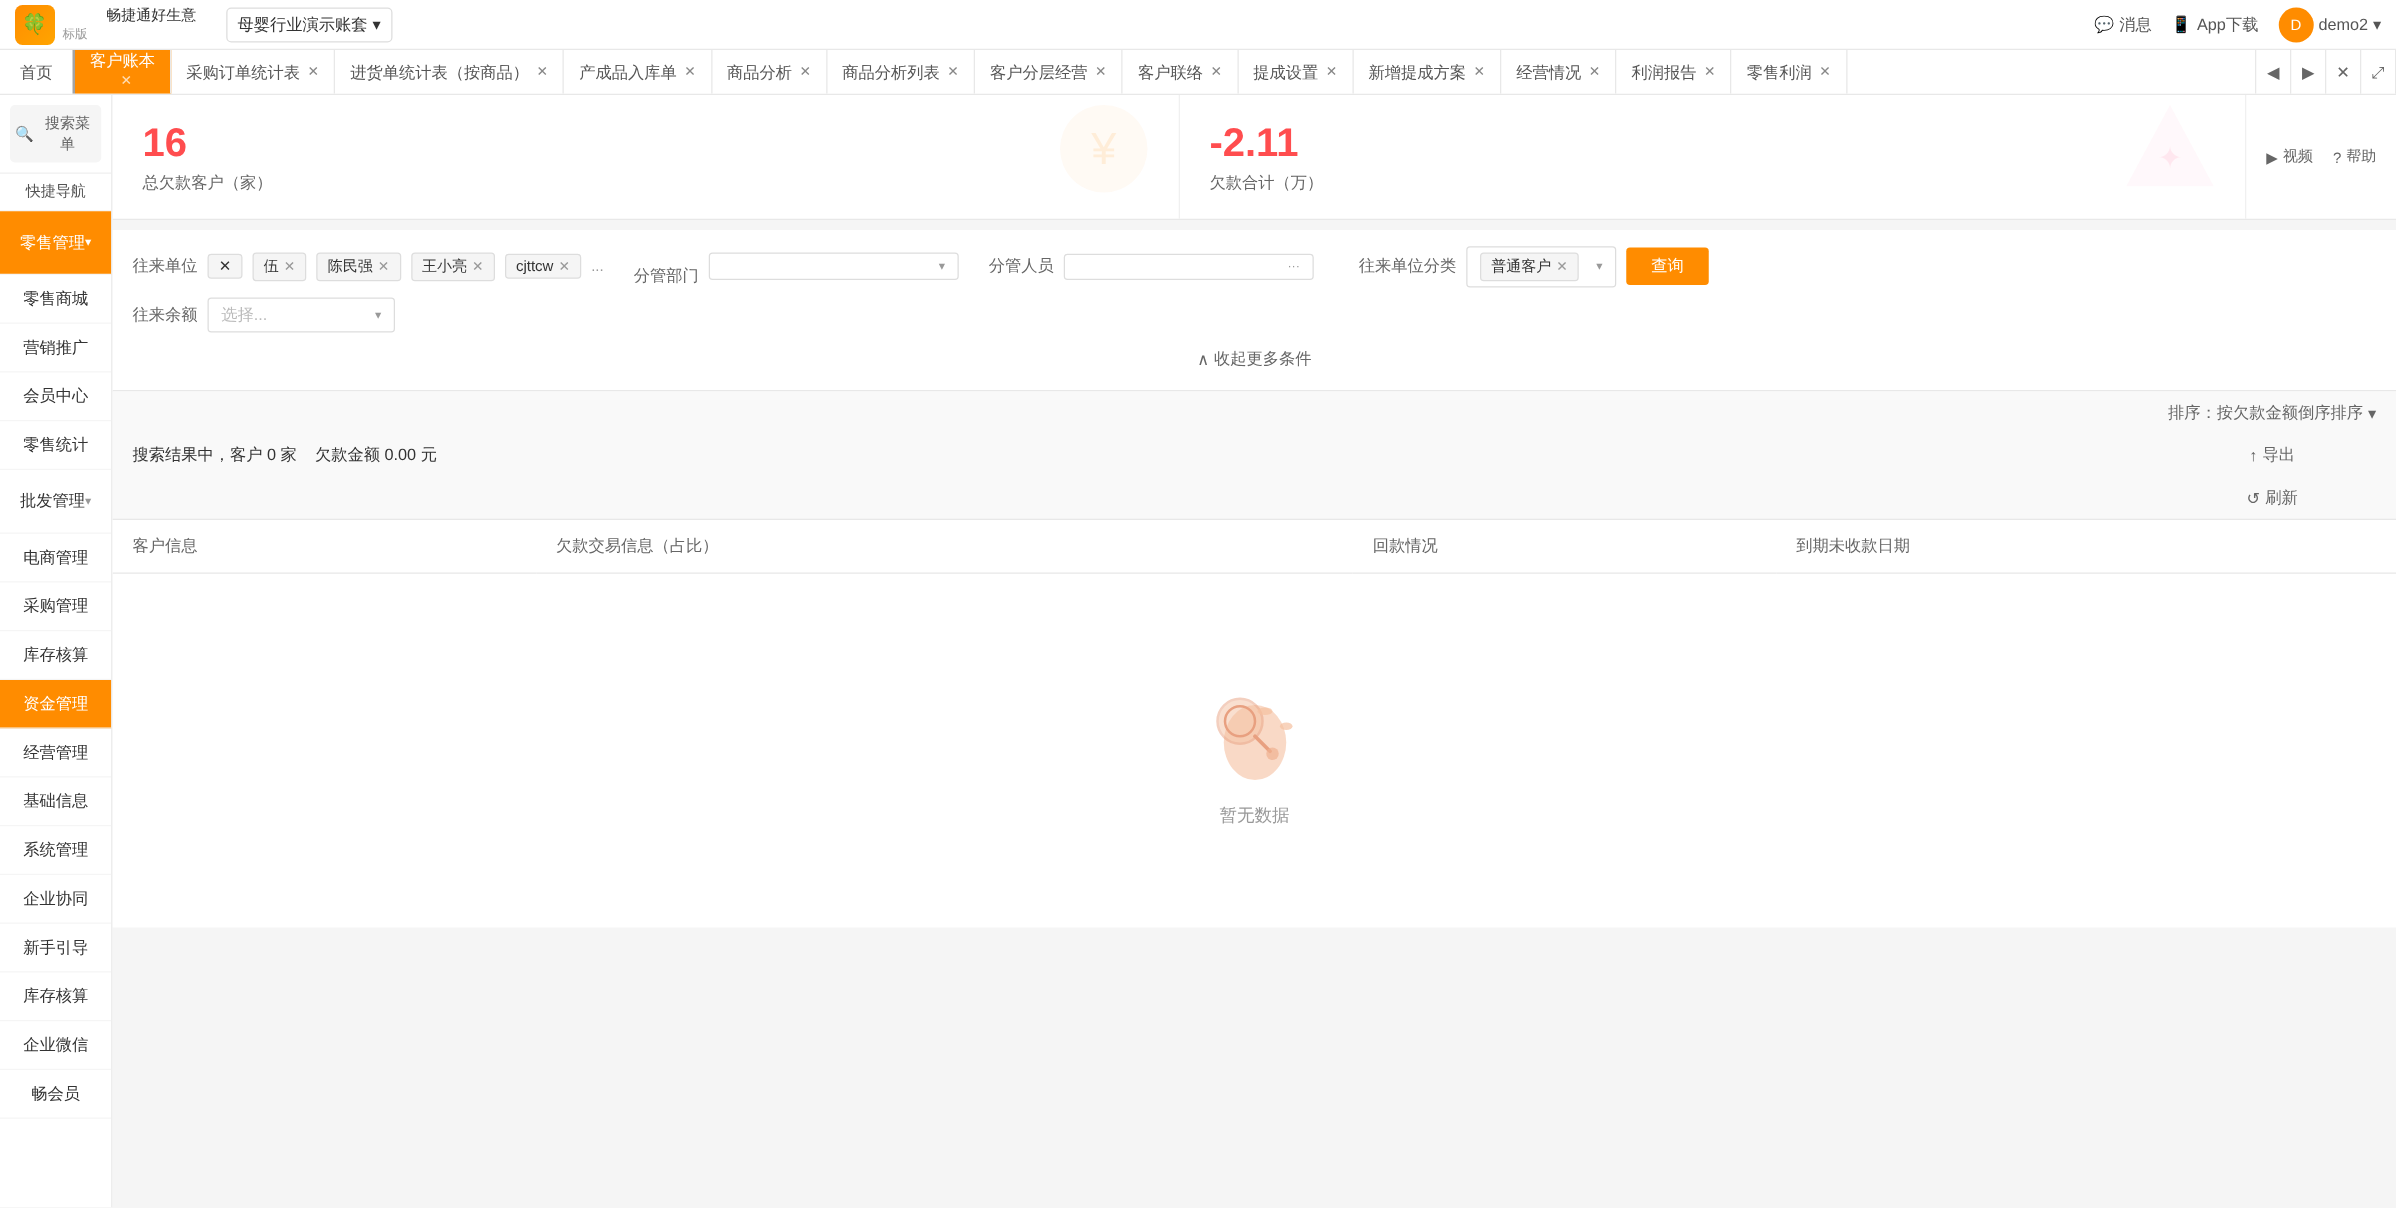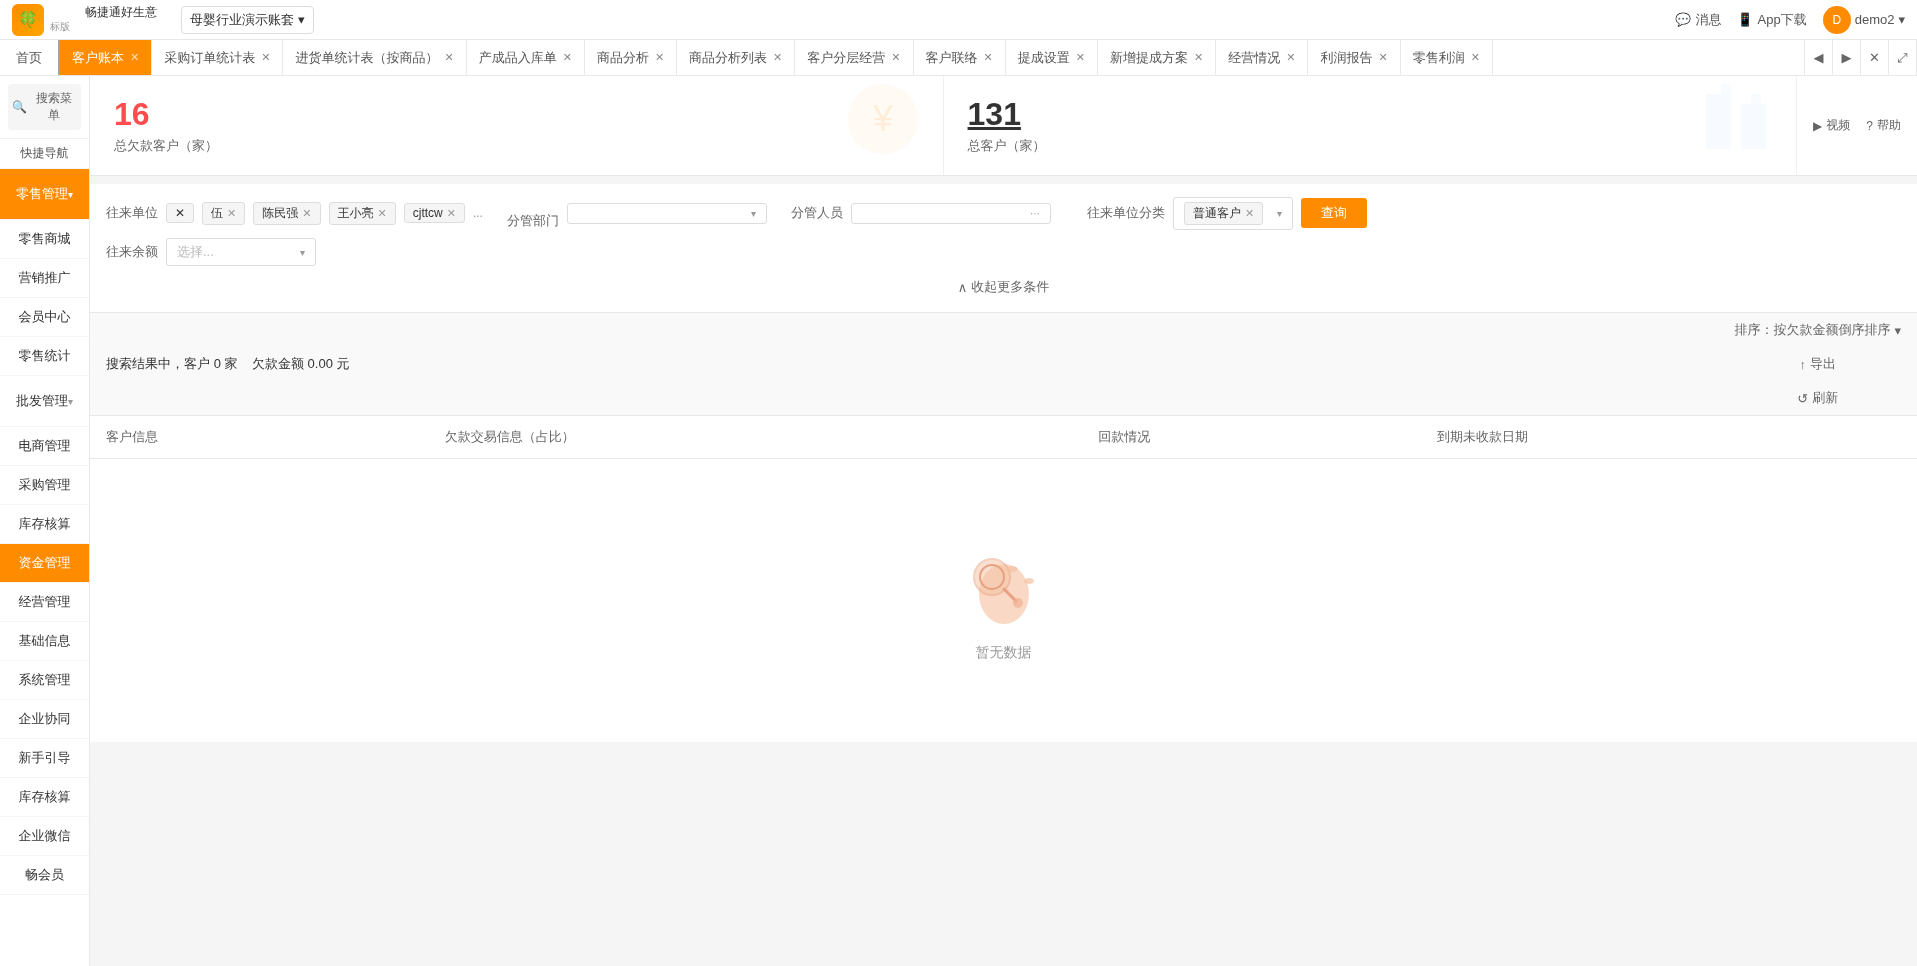--- a/index.html
+++ b/index.html
@@ -40,21 +40,21 @@
       display: flex;
       align-items: center;
       padding: 0 12px;
       font-size: 13px;
       cursor: pointer;
       white-space: nowrap;
       border-right: 1px solid #e8e8e8;
       color: #555;
       position: relative;
     }
-    .nav-tab.active { background: #ff8c00; color: white; }
+    .nav-tab.active { background: #ff8c00; color: white; flex-direction: column; }
     .nav-tab .close-btn { margin-left: 6px; font-size: 11px; color: inherit; opacity: 0.7; }
     .nav-tab-home { padding: 0 16px; font-size: 13px; color: #555; cursor: pointer; display: flex; align-items: center; border-right: 2px solid #a3a3a3; }
     .nav-tabs-scroll-btns { display: flex; align-items: center; margin-left: auto; border-left: 1px solid #e8e8e8; }
     .nav-scroll-btn { width: 28px; height: 36px; display: flex; align-items: center; justify-content: center; cursor: pointer; color: #666; border-right: 1px solid #e8e8e8; }
 
     
     .main-layout { display: flex; flex: 1; overflow: hidden; }
 
     
     .sidebar {
@@ -344,29 +344,27 @@
           </svg>
         </div>
         <div class="stat-content">
           <div class="stat-number">16</div>
           <div class="stat-label">总欠款客户（家）</div>
         </div>
       </div>
       <div class="stat-item">
         <div class="stat-icon-bg">
           <svg width="80" height="80" viewBox="0 0 80 80" fill="none">
-            <rect x="10" y="15" width="25" height="55" fill="#99ccff" opacity="0.5"></rect>
-            <rect x="45" y="25" width="25" height="45" fill="#99ccff" opacity="0.5"></rect>
-            <rect x="25" y="5" width="10" height="10" fill="#aaddff" opacity="0.5"></rect>
-            <rect x="55" y="15" width="10" height="10" fill="#aaddff" opacity="0.5"></rect>
+            <polygon points="40,5 75,70 5,70" fill="#ff6699" opacity="0.3"></polygon>
+            <text x="40" y="55" text-anchor="middle" font-size="24" fill="#ff6699">✦</text>
           </svg>
         </div>
         <div class="stat-content">
-          <div class="stat-number" style="text-decoration:underline;color:#333;">131</div>
-          <div class="stat-label">总客户（家）</div>
+          <div class="stat-number" style="color:#ff4d4f;font-size:32px;font-weight:bold;">-2.11</div>
+          <div class="stat-label">欠款合计（万）</div>
         </div>
       </div>
       <div class="stat-right-actions">
         <div class="stat-action-btn">
           <span>▶</span>
           <span>视频</span>
         </div>
         <div class="stat-action-btn">
           <span>?</span>
           <span>帮助</span>

